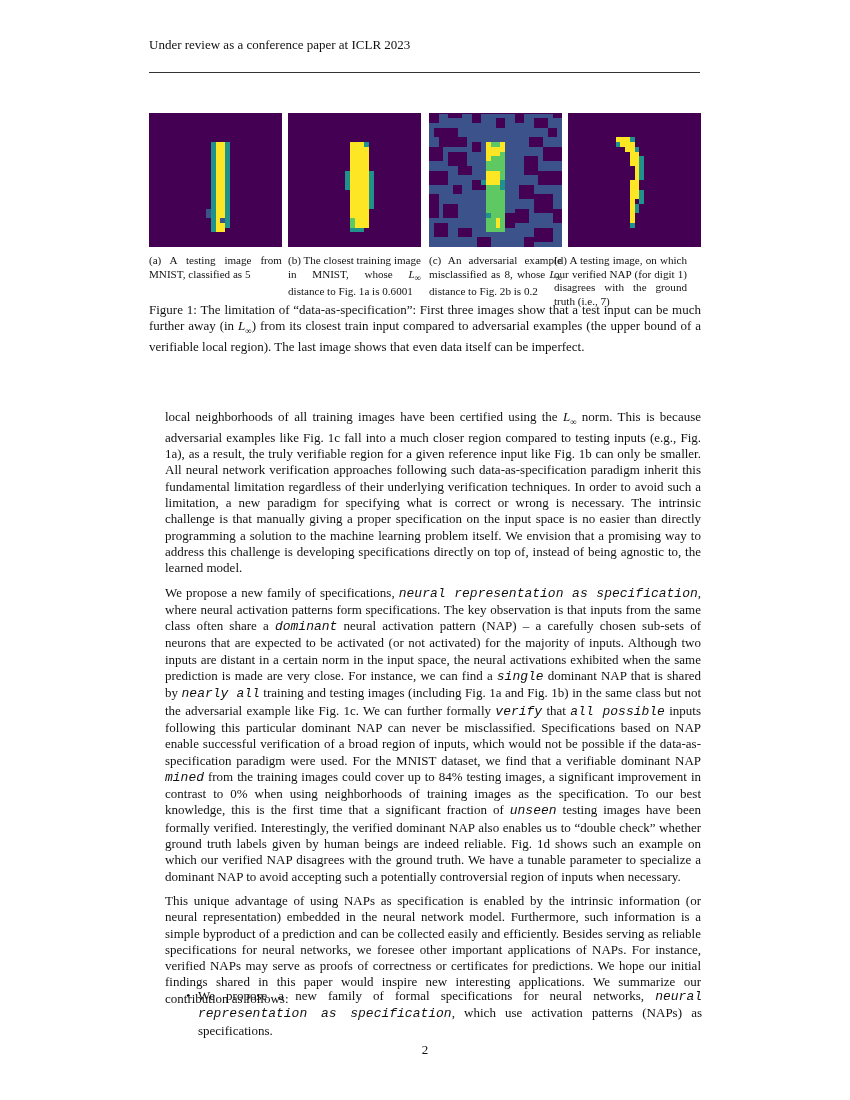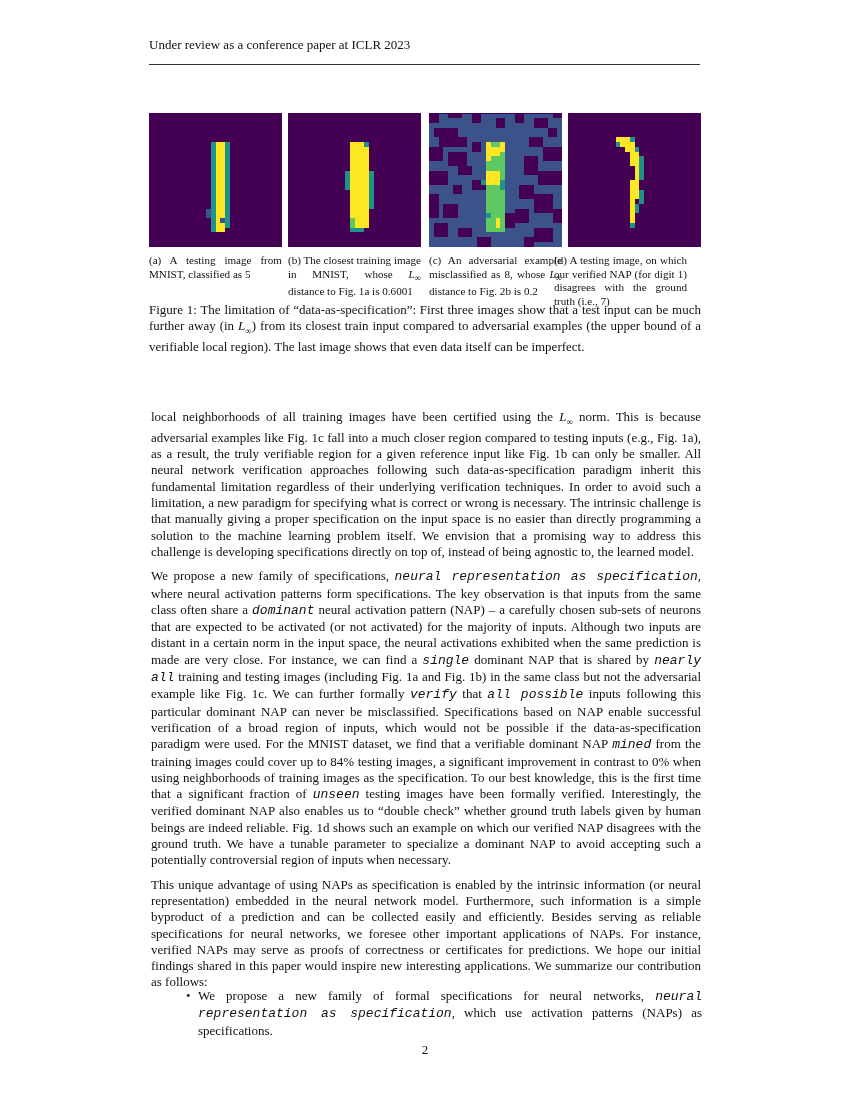--- a/index.html
+++ b/index.html
@@ -1,31 +1,31 @@
 <!DOCTYPE html>
 <html><head>
 <meta charset="utf-8">
 <style>
   html, body { margin: 0; padding: 0; background: #ffffff; }
   body { width: 850px; height: 1100px; position: relative; overflow: hidden;
          font-family: "Liberation Serif", "DejaVu Serif", serif; color: #111; }
   .header { position: absolute; left: 149px; top: 37px; width: 551px;
-            font-size: 13px; line-height: 16px; padding-bottom: 11px;
+            font-size: 13px; line-height: 16px; padding-bottom: 19px;
             border-bottom: 1px solid #333; }
   .figs { position: absolute; left: 149px; top: 113px; width: 552px; height: 134px; }
   .fig { position: absolute; top: 0; width: 133px; height: 134px; background: #440154; }
   .fig svg { display: block; width: 133px; height: 134px; }
   .subcaps { position: absolute; left: 149px; top: 254px; width: 552px; }
   .subcap { position: absolute; top: 0; width: 133px; font-size: 11.1px; line-height: 13.6px;
             text-align: justify; }
   .caption { position: absolute; left: 149px; top: 302px; width: 552px;
              font-size: 13px; line-height: 16.3px; text-align: justify; }
   .body { position: absolute; left: 149px; top: 409px; width: 552px;
           font-size: 13px; line-height: 16.3px; text-align: justify; }
-  .body p { margin: 0 0 8px 2px; }
+  .body p { margin: 0 0 8px 16px; }
   .bullets { position: absolute; left: 180px; top: 988px; width: 522px;
              font-size: 13px; line-height: 16.3px; text-align: justify; }
   .bullet { position: relative; padding-left: 18px; }
   .bullet .dot { position: absolute; left: 6px; top: 0; }
   .pagenum { position: absolute; left: 0; width: 850px; top: 1042px; text-align: center;
              font-size: 13px; }
   em { font-style: italic; font-family: Liberation Mono, monospace; }
   .math { font-style: italic; }
   .math sub { font-style: normal; font-size: 9px; }
 </style>

